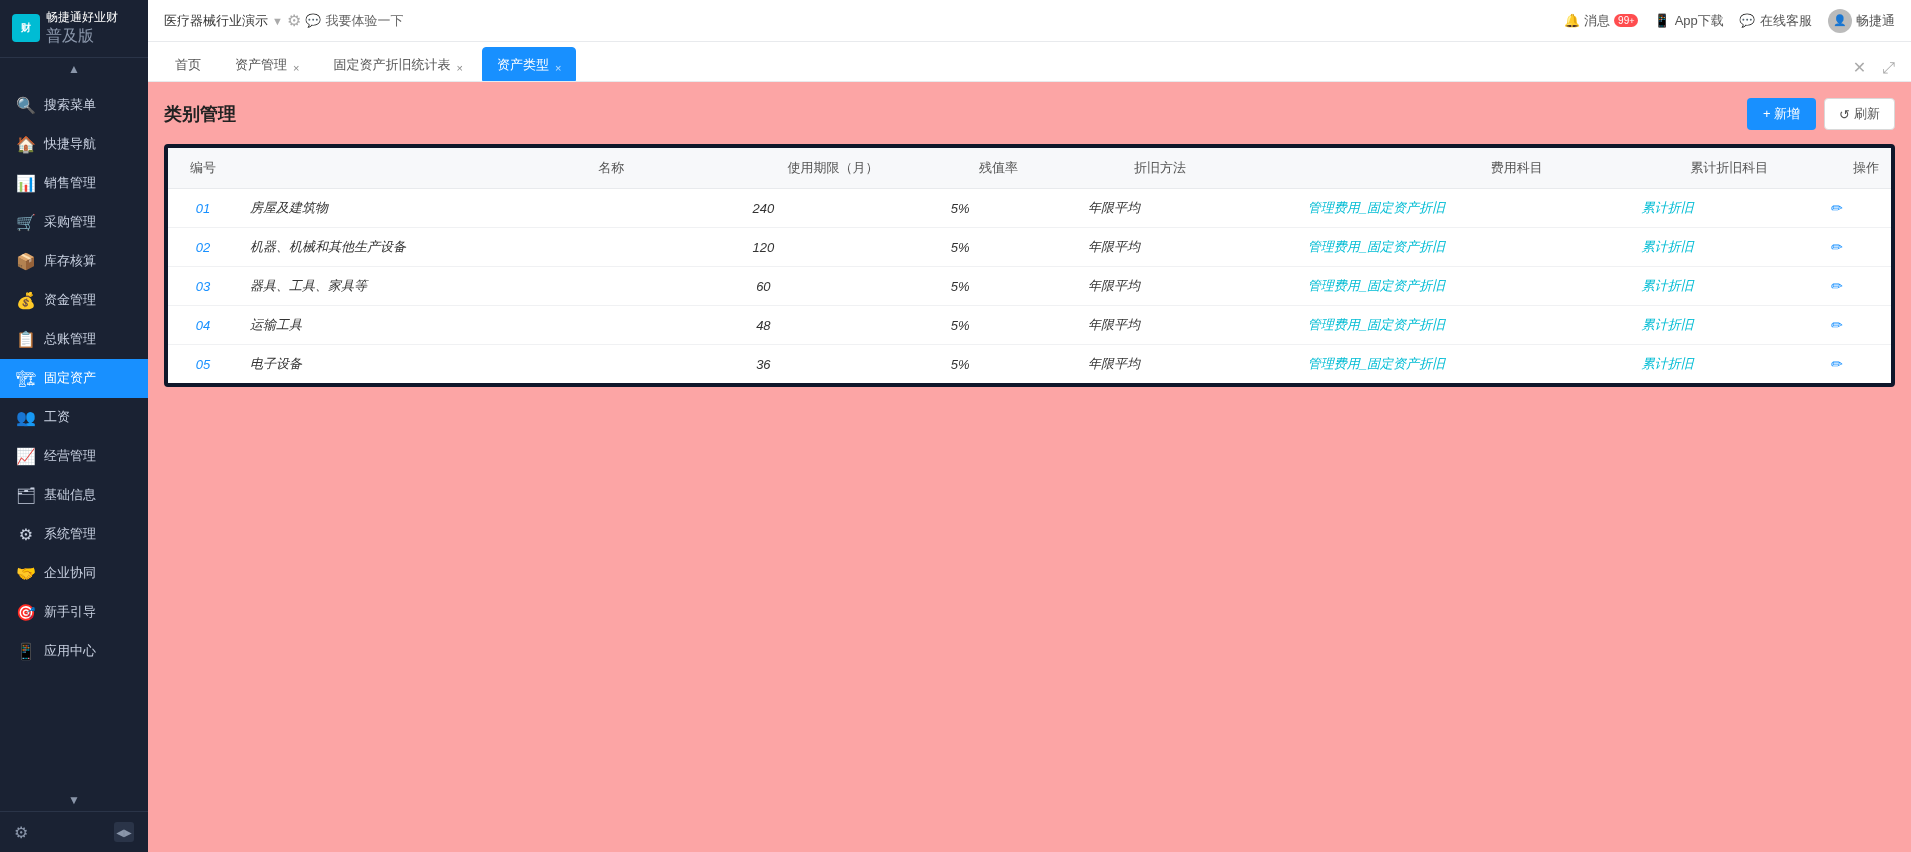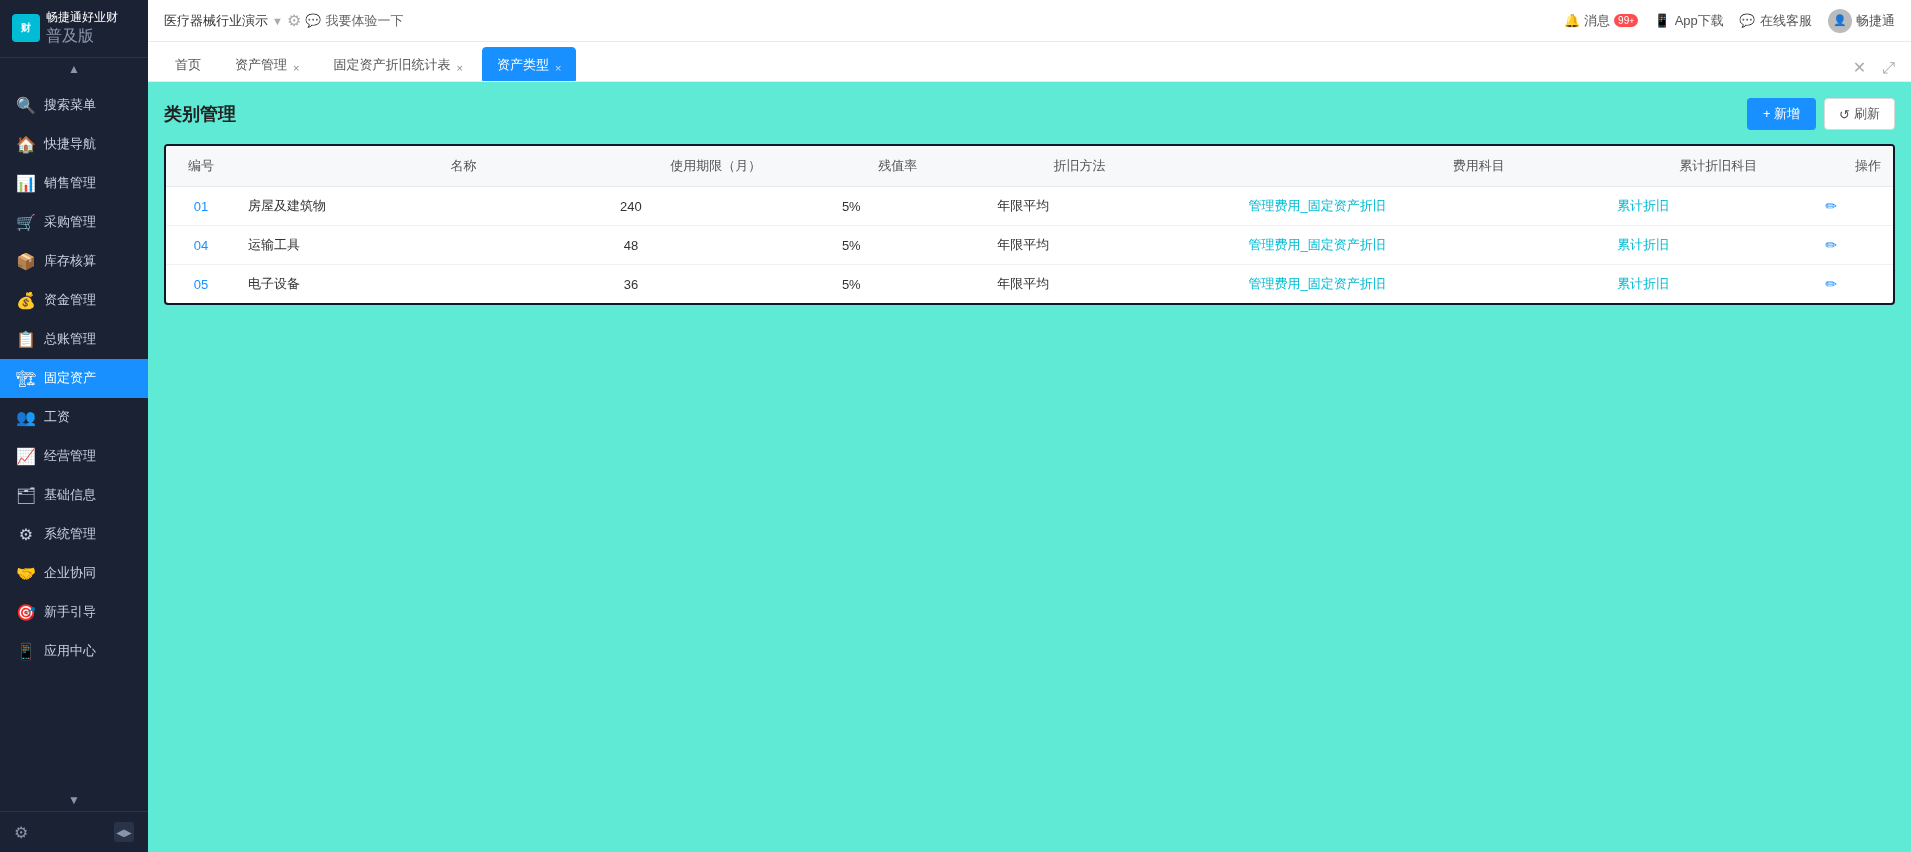--- a/index.html
+++ b/index.html
@@ -110,21 +110,21 @@
       border-color: #1890ff;
       margin-top: 13px;
     }
     .tab.plain { color: #555; }
     .tab-close { font-size: 11px; color: inherit; margin-left: 2px; opacity: 0.7; }
     .tabs-right { margin-left: auto; display: flex; align-items: center; gap: 8px; }
     .tab-action { color: #aaa; font-size: 16px; cursor: pointer; padding: 4px; }
 
     
     .content {
-      flex: 1; overflow-y: auto; background: #5eead4; padding: 16px;
+      flex: 1; overflow-y: auto; background: #fca5a5; padding: 16px;
     }
 
     
     .page-header {
       display: flex; align-items: center; justify-content: space-between;
       margin-bottom: 14px;
     }
     .page-title { font-size: 18px; font-weight: bold; color: #222; }
     .page-actions { display: flex; gap: 8px; }
     .btn-primary {
@@ -135,38 +135,39 @@
     .btn-default {
       background: #fff; color: #555; border: 1px solid #d9d9d9;
       padding: 6px 14px; border-radius: 4px; font-size: 13px;
       cursor: pointer; display: flex; align-items: center; gap: 4px;
     }
 
     
     .table-wrap {
       background: #fff;
       border-radius: 4px;
-      border: 2px solid #0f172a;
+      border: 4px solid #0f172a;
       overflow: hidden;
     }
     table { width: 100%; border-collapse: collapse; }
     thead tr { background: #f7f8fa; }
     thead th {
       padding: 11px 12px;
       font-size: 13px; color: #555; font-weight: 500;
       border-bottom: 1px solid #e8eaed;
       text-align: right;
     }
     thead th:first-child { text-align: center; width: 70px; }
     tbody tr { border-bottom: 1px solid #f0f1f3; }
     tbody tr:last-child { border-bottom: none; }
     tbody td {
       padding: 10px 12px;
       font-size: 13px; color: #333;
       text-align: center;
+      font-style: italic;
     }
     tbody td.name-col { text-align: left; color: #333; }
     .edit-icon { color: #1890ff; cursor: pointer; font-size: 14px; }
 
     
     .content::-webkit-scrollbar { width: 6px; }
     .content::-webkit-scrollbar-thumb { background: #d0d3d9; border-radius: 3px; }
 
     
     .sidebar-scroll-up, .sidebar-scroll-down {
@@ -344,20 +345,40 @@
               <th>累计折旧科目</th>
               <th>操作</th>
             </tr>
         </thead>
         <tbody>
 
         <tr>
       <td style="color:#1890ff">01</td>
       <td class="name-col">房屋及建筑物</td>
       <td>240</td>
+      <td>5%</td>
+      <td>年限平均</td>
+      <td style="color:#00bcd4">管理费用_固定资产折旧</td>
+      <td style="color:#00bcd4">累计折旧</td>
+      <td><span class="edit-icon">✏</span></td>
+    </tr>
+            <tr>
+      <td style="color:#1890ff">02</td>
+      <td class="name-col">机器、机械和其他生产设备</td>
+      <td>120</td>
+      <td>5%</td>
+      <td>年限平均</td>
+      <td style="color:#00bcd4">管理费用_固定资产折旧</td>
+      <td style="color:#00bcd4">累计折旧</td>
+      <td><span class="edit-icon">✏</span></td>
+    </tr>
+            <tr>
+      <td style="color:#1890ff">03</td>
+      <td class="name-col">器具、工具、家具等</td>
+      <td>60</td>
       <td>5%</td>
       <td>年限平均</td>
       <td style="color:#00bcd4">管理费用_固定资产折旧</td>
       <td style="color:#00bcd4">累计折旧</td>
       <td><span class="edit-icon">✏</span></td>
     </tr>
             <tr>
       <td style="color:#1890ff">04</td>
       <td class="name-col">运输工具</td>
       <td>48</td>

